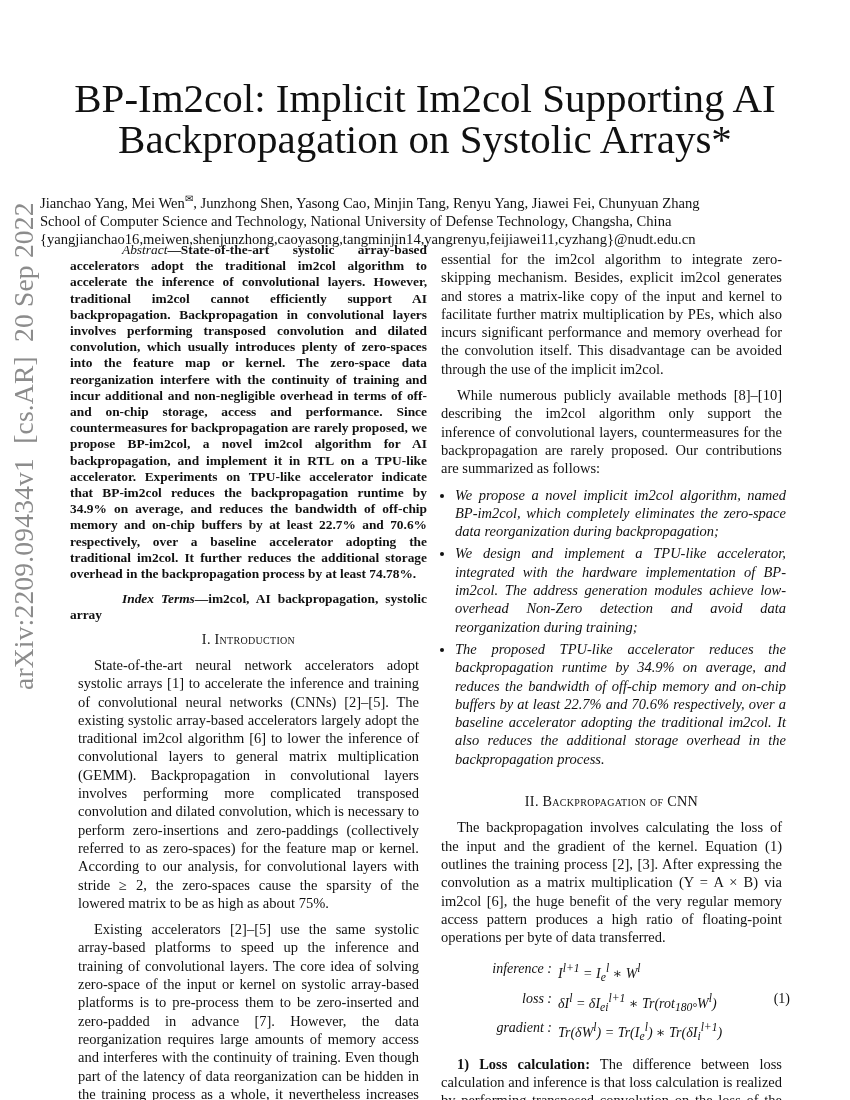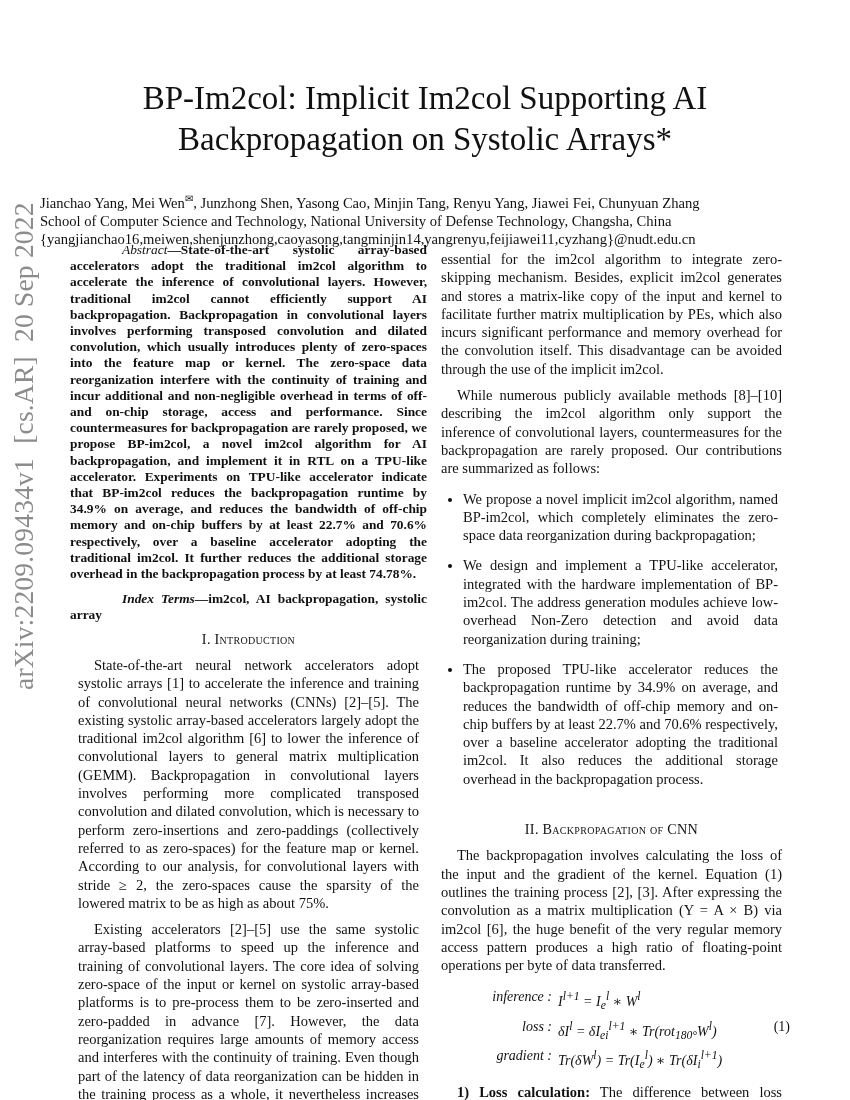--- a/index.html
+++ b/index.html
@@ -7,21 +7,21 @@
     width: 850px; height: 1100px; position: relative; overflow: hidden;
     font-family: "Liberation Serif", "DejaVu Serif", serif; color: #111;
   }
   .arxiv-stamp {
     position: absolute; left: 8px; top: 690px;
     transform-origin: left top; transform: rotate(-90deg);
     font-size: 27.5px; color: #8c8c8c; white-space: pre; letter-spacing: 0.2px;
   }
   .title {
     position: absolute; left: 60px; width: 730px; top: 78px;
-    text-align: center; font-size: 33px; line-height: 41px;
+    text-align: center; font-size: 41px; line-height: 41px;
   }
   .authors {
     position: absolute; left: 40px; width: 770px; top: 174px;
     font-size: 14.6px; line-height: 18px; margin-top: 16px;
   }
   .authors div { white-space: nowrap; }
   .envelope { font-size: 10px; vertical-align: super; }
   .col {
     position: absolute; top: 242px; width: 357px; font-size: 14.5px; line-height: 18.3px;
     text-align: justify; hyphens: manual;
@@ -31,21 +31,21 @@
   .abstract { font-weight: bold; font-size: 13.4px; line-height: 16.2px; text-indent: 16px; margin: 0; }
   .abstract i, .index-terms i { font-weight: normal; font-style: italic; margin-left: 36px; }
   .index-terms { font-weight: bold; font-size: 13.4px; line-height: 16.2px; margin: 9px 0 0 0; text-indent: 16px; }
   .index-terms i { font-weight: bold; }
   .section-heading {
     text-align: center; font-variant: small-caps; font-size: 14.2px; margin: 6px 0 4px 0; letter-spacing: 0.3px;
   }
   p { margin: 8px; text-indent: 16px; }
   p.noindent { text-indent: 0; }
   ul.contrib { margin: 4px 0 4px 0; padding-left: 18px; list-style: disc; }
-  ul.contrib li { margin: 12px; }
+  ul.contrib li { margin: 4px; font-style: italic; }
   .equation {
     display: grid; grid-template-columns: 125px 1fr 30px; row-gap: 1px;
     font-style: italic; font-size: 14px; line-height: 19px; margin: 13px 0 4px 0;
   }
   .eq-label { text-align: right; padding-right: 6px; }
   .eq-body { white-space: nowrap; }
   .eq-num { font-style: normal; text-align: right; grid-row: 2; grid-column: 3; }
   .sub-title { font-weight: bold; }
   .spacer-sec { height: 14px; }
 </style>

